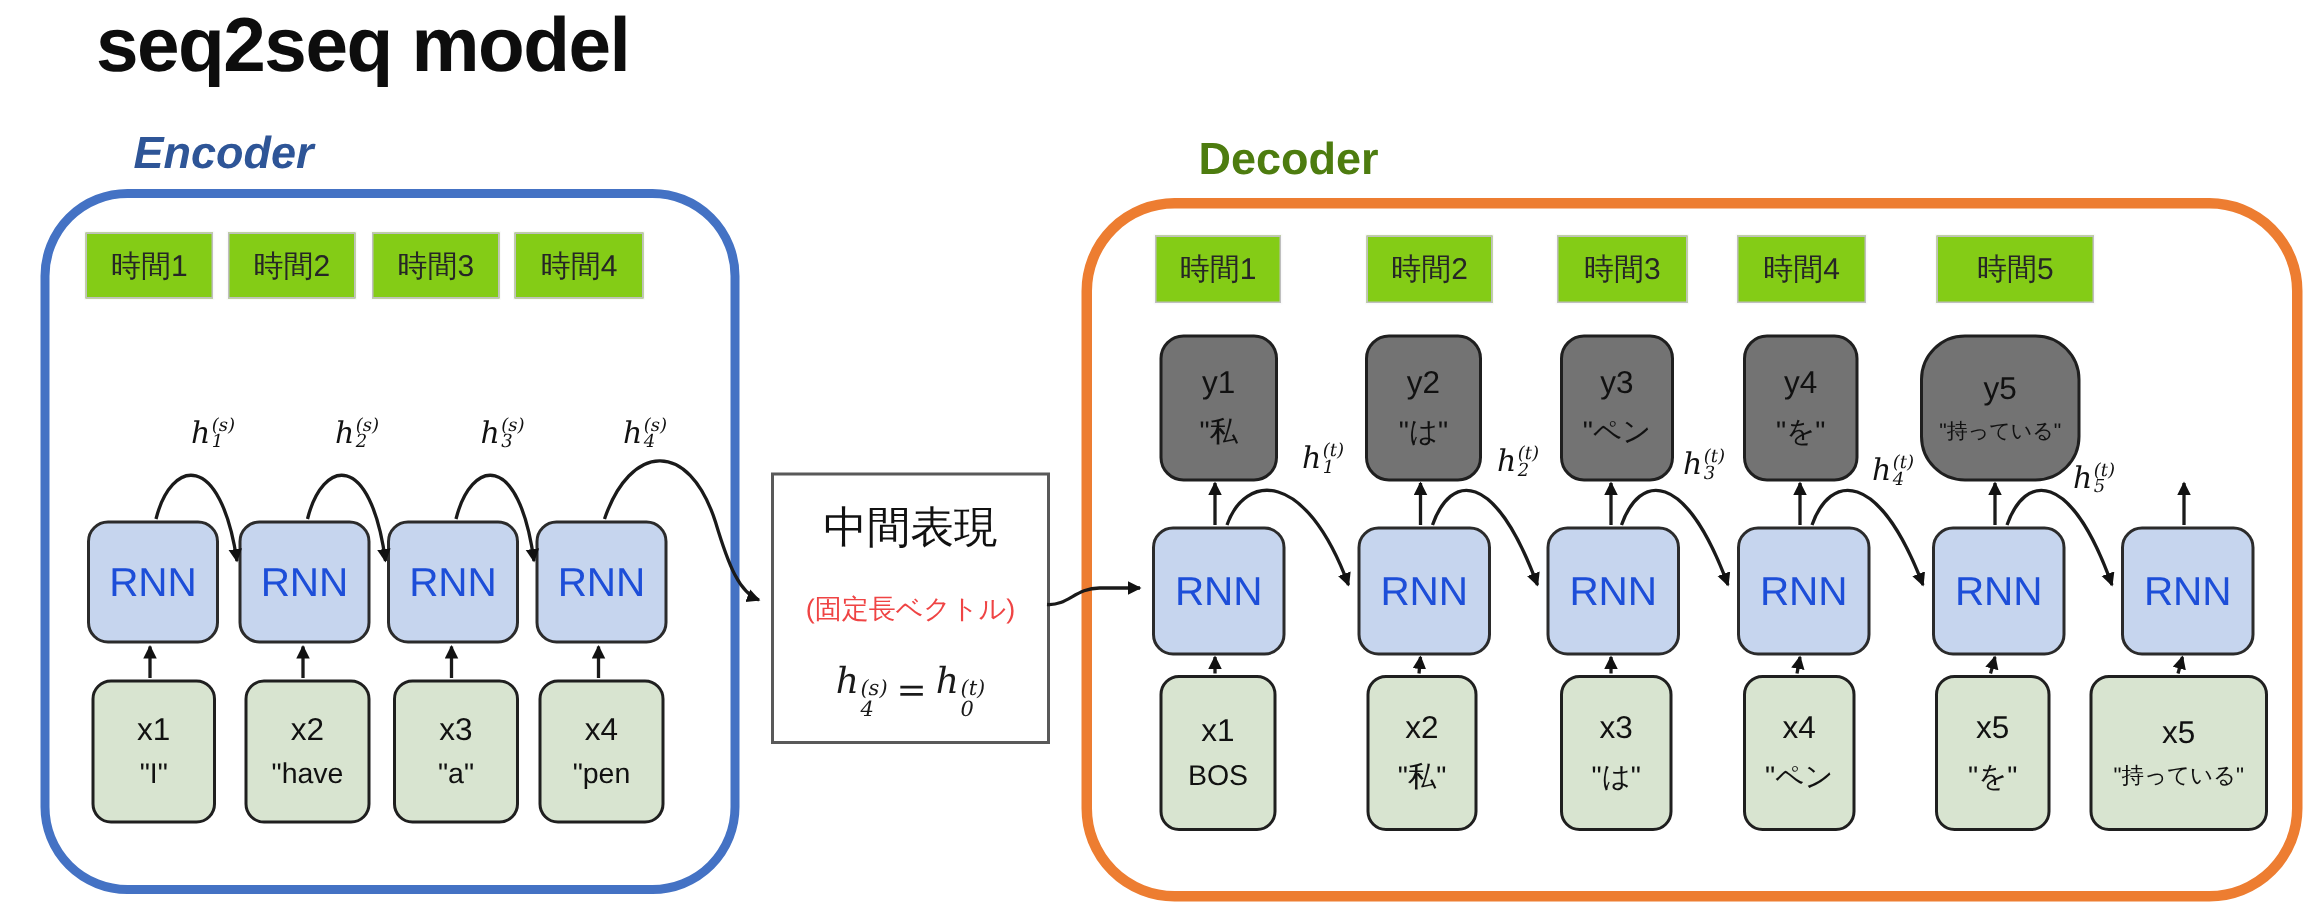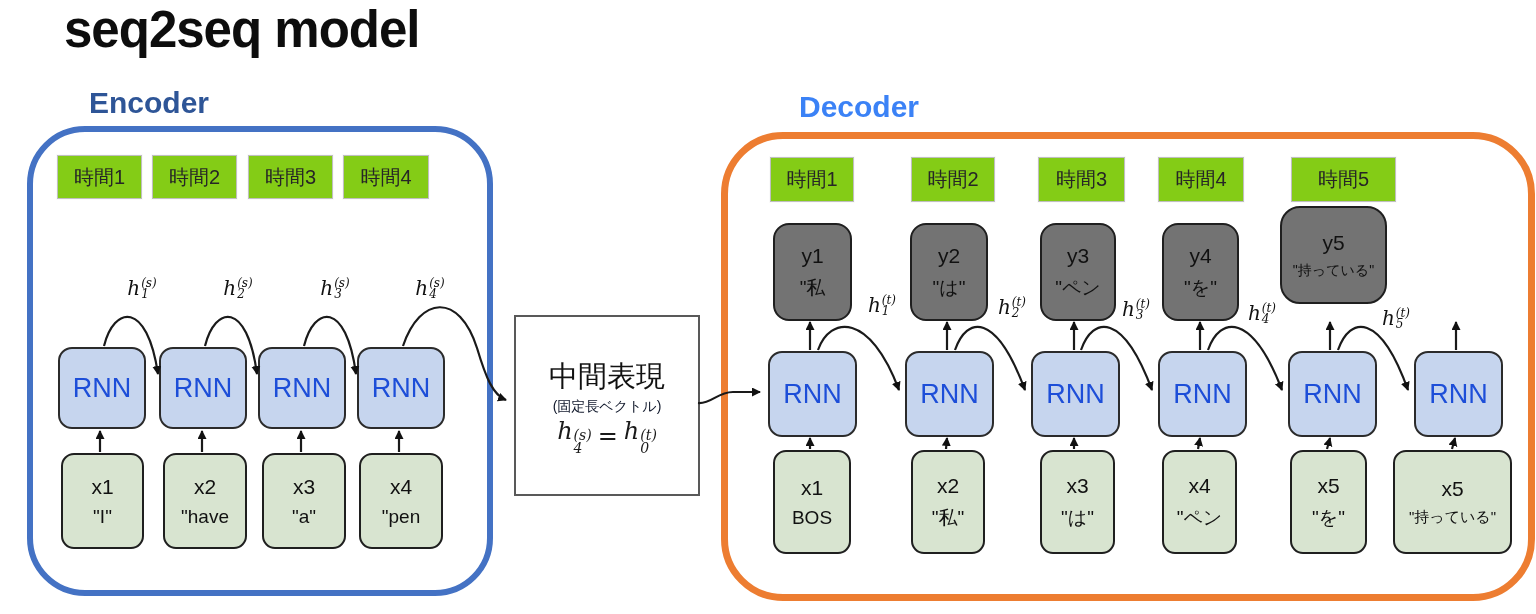--- a/index.html
+++ b/index.html
@@ -1,43 +1,43 @@
 <!DOCTYPE html>
 <html><head>
 <meta charset="utf-8">
 <style>
   html,body{margin:0;padding:0;background:#ffffff;}
   .canvas{position:relative;width:1536px;height:614px;background:#ffffff;overflow:hidden;
           font-family:"Liberation Sans",sans-serif;color:#1a1a1a;}
   .title{position:absolute;left:64px;top:0px;font-size:51px;font-weight:800;letter-spacing:-1px;color:#0d0d0d;}
   .seclabel{position:absolute;font-size:30px;font-weight:800;}
-  .enc-label{left:89px;top:86px;color:#2E5597;}
-  .dec-label{left:799px;top:90px;color:#3b82f6;}
+  .enc-label{left:89px;top:86px;color:#2E5597;font-style:italic;}
+  .dec-label{left:799px;top:90px;color:#4d7c0f;}
   .container{position:absolute;border-style:solid;border-radius:58px;background:transparent;z-index:1;}
   .enc-box{left:27px;top:126px;width:454px;height:458px;border-width:6px;border-color:#4472C4;}
   .dec-box{left:721px;top:132px;width:800px;height:455px;border-width:7px;border-color:#ED7D31;border-radius:62px;}
   .tb{position:absolute;height:42px;background:#84cc16;border:1px solid #BFBFBF;display:flex;align-items:center;
       justify-content:center;font-size:20px;color:#262626;z-index:2;box-shadow:0 0 0 1px rgba(0,0,0,0.02);}
   .rnn{position:absolute;width:84px;height:78px;background:#C6D5EE;border:2px solid #2b2b2b;border-radius:14px;
        display:flex;align-items:center;justify-content:center;font-size:27px;color:#1d4ed8;z-index:2;}
   .blk{position:absolute;border:2px solid #1f1f1f;border-radius:13px;display:flex;flex-direction:column;
        align-items:center;justify-content:center;gap:7px;z-index:2;text-align:center;}
   .blk.green{background:#D8E4D0;}
   .blk.peach{background:#737373;}
   .blk .nm{font-size:21px;color:#111;}
   .blk .wd{font-size:19px;color:#111;white-space:nowrap;}
   .blk .wd.small{font-size:14px;}
   .math{position:absolute;font-family:"DejaVu Serif",serif;font-style:italic;font-size:20px;z-index:3;
         display:flex;align-items:center;justify-content:center;color:#111;}
   .stk{display:inline-flex;flex-direction:column;align-items:flex-start;line-height:0.95;font-size:12px;
        margin-left:1px;transform:translateY(1px);}
   .ctx{position:absolute;left:514px;top:315px;width:182px;height:177px;background:#fff;border:2px solid #595959;
-       display:flex;flex-direction:column;align-items:center;justify-content:center;gap:1px;z-index:2;text-align:center;}
+       display:flex;flex-direction:column;align-items:center;justify-content:center;gap:22px;z-index:2;text-align:center;}
   .ctx .t1{font-size:29px;color:#111;}
-  .ctx .t2{font-size:14px;color:#0f172a;}
+  .ctx .t2{font-size:18px;color:#ef4444;}
   .eqm{font-family:"DejaVu Serif",serif;font-style:italic;font-size:24px;display:flex;align-items:center;gap:6px;}
   .eqm .stk{font-size:14px;}
   .overlay{position:absolute;left:0;top:0;z-index:5;pointer-events:none;}
 </style>
 </head>
 <body>
 
 <div class="canvas">
 
   <div class="title">seq2seq model</div>
@@ -135,21 +135,21 @@
       <span class="wd">"は"</span>
     </div>
   <div class="blk peach" style="left:1040px;top:223px;width:72px;height:94px;border-radius:16px">
     <span class="nm">y3</span>
       <span class="wd">"ペン</span>
     </div>
   <div class="blk peach" style="left:1162px;top:223px;width:73px;height:94px;border-radius:16px">
     <span class="nm">y4</span>
       <span class="wd">"を"</span>
     </div>
-  <div class="blk peach" style="left:1280px;top:206px;width:103px;height:94px;border-radius:20px">
+  <div class="blk peach" style="left:1280px;top:223px;width:103px;height:94px;border-radius:30px">
     <span class="nm">y5</span>
       <span class="wd small">"持っている"</span>
     </div>
 
   <div class="math" style="left:856px;top:293px;width:52px">
       <i>h</i>
       <span class="stk">
         <span>(t)</span>
         <span>1</span>
       </span>

